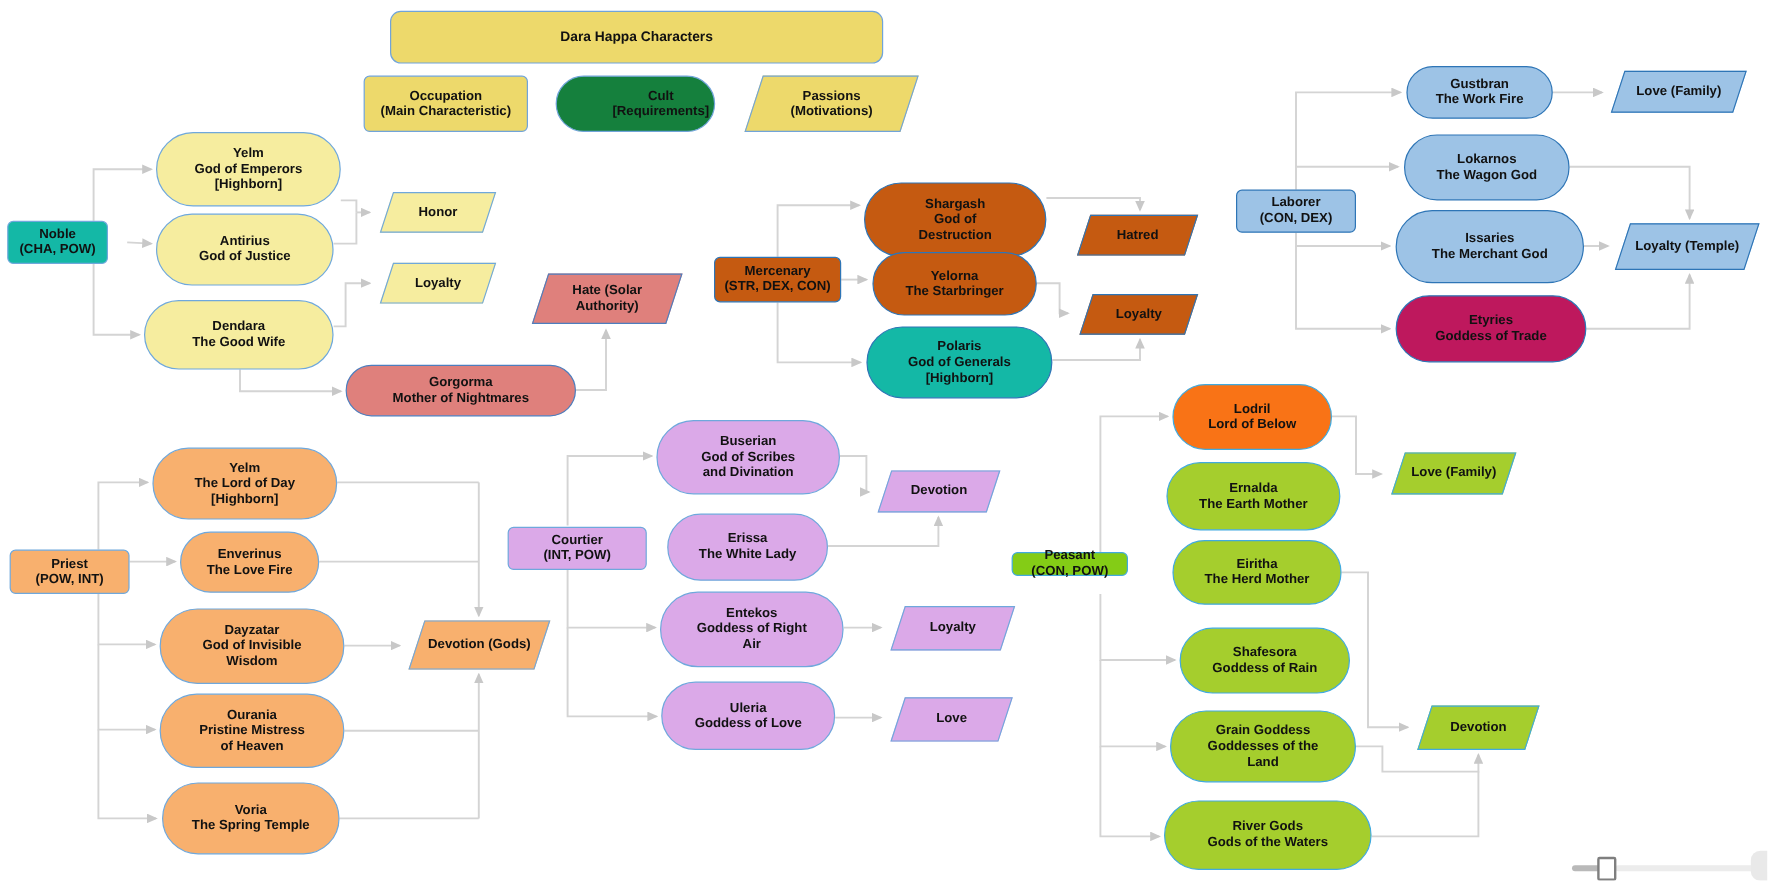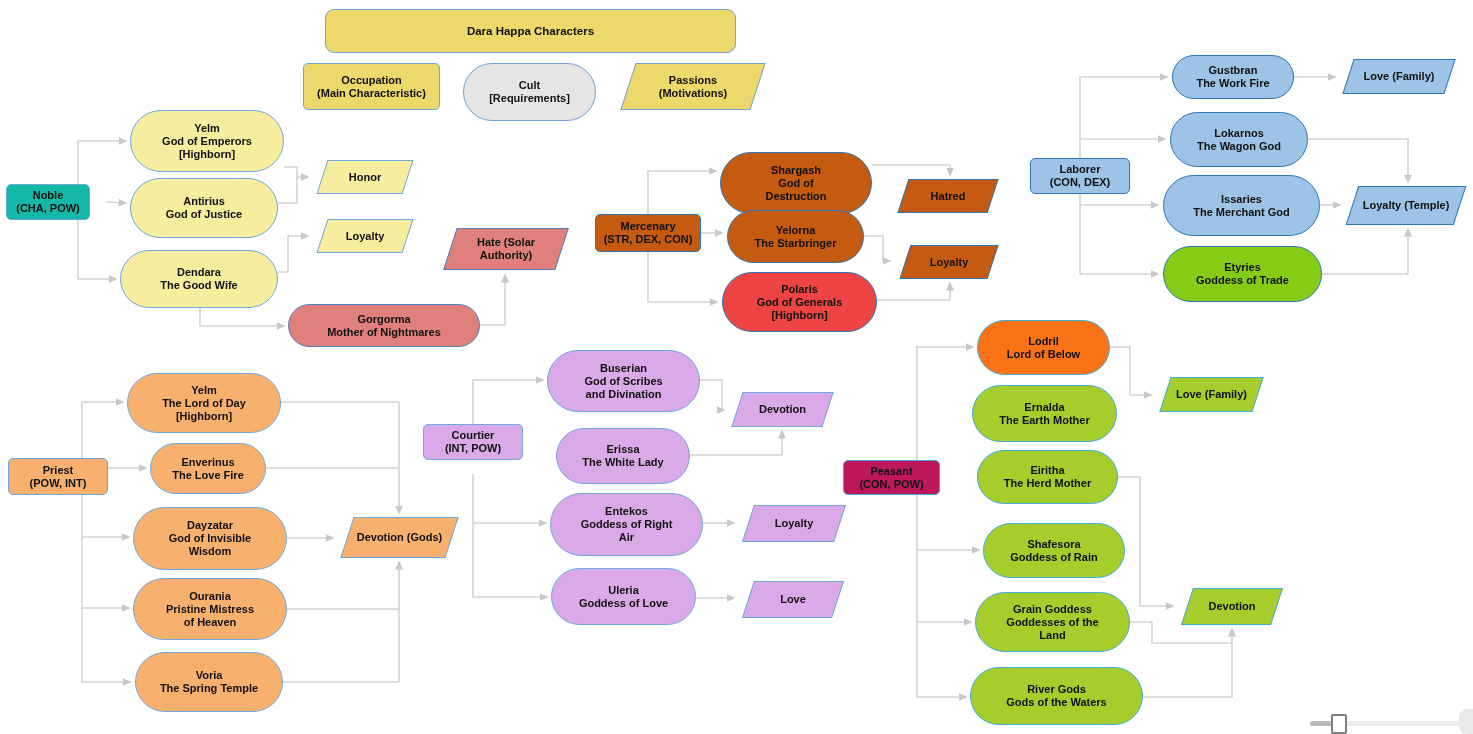--- a/index.html
+++ b/index.html
@@ -102,21 +102,21 @@
   </svg>
 
   <div id="nodes">
       <div class="node title" style="left: 325px; top: 9px; width: 411px; height: 44px; background: rgb(237, 217, 107); border-color: rgb(113, 164, 217);">
         <span class="lbl">Dara Happa Characters</span>
       </div>
       <div class="node rect" style="left: 303px; top: 63px; width: 137px; height: 47px; background: rgb(237, 217, 107); border-color: rgb(113, 164, 217);">
         <span class="lbl">Occupation
 (Main Characteristic)</span>
       </div>
-      <div class="node stadium" style="left: 463px; top: 63px; width: 133px; height: 58px; background: #e5e5e5; border-color: rgb(113, 164, 217);">
+      <div class="node stadium" style="left: 463px; top: 63px; width: 133px; height: 47px; background: #15803d; border-color: rgb(113, 164, 217); justify-content: flex-end;">
         <span class="lbl">Cult
 [Requirements]</span>
       </div>
       <div class="node para" style="left: 618px; top: 63px; width: 150px; height: 47px;">
         <span class="pbg" style="background: rgb(237, 217, 107); border-color: rgb(113, 164, 217);"></span>
         <span class="lbl">Passions
 (Motivations)</span>
       </div>
       <div class="node rect" style="left: 6px; top: 184px; width: 84px; height: 36px; background: #14b8a6; border-color: rgb(111, 168, 220);">
         <span class="lbl">Noble
@@ -158,21 +158,21 @@
       </div>
       <div class="node stadium" style="left: 720px; top: 140px; width: 152px; height: 62px; background: rgb(197, 90, 17); border-color: rgb(46, 117, 182); margin-top: 12px;">
         <span class="lbl">Shargash
 God of
 Destruction</span>
       </div>
       <div class="node stadium" style="left: 727px; top: 210px; width: 137px; height: 53px; background: rgb(197, 90, 17); border-color: rgb(46, 117, 182);">
         <span class="lbl">Yelorna
 The Starbringer</span>
       </div>
-      <div class="node stadium" style="left: 722px; top: 272px; width: 155px; height: 60px; background: #ef4444; border-color: rgb(46, 117, 182);">
+      <div class="node stadium" style="left: 722px; top: 272px; width: 155px; height: 60px; background: #14b8a6; border-color: rgb(46, 117, 182);">
         <span class="lbl">Polaris
 God of Generals
 [Highborn]</span>
       </div>
       <div class="node para" style="left: 893px; top: 179px; width: 110px; height: 34px;">
         <span class="pbg" style="background: rgb(197, 90, 17); border-color: rgb(46, 117, 182);"></span>
         <span class="lbl">Hatred</span>
       </div>
       <div class="node para" style="left: 895px; top: 245px; width: 108px; height: 34px;">
         <span class="pbg" style="background: rgb(197, 90, 17); border-color: rgb(46, 117, 182);"></span>
@@ -187,21 +187,21 @@
 The Work Fire</span>
       </div>
       <div class="node stadium" style="left: 1170px; top: 112px; width: 138px; height: 55px; background: rgb(157, 195, 230); border-color: rgb(46, 117, 182);">
         <span class="lbl">Lokarnos
 The Wagon God</span>
       </div>
       <div class="node stadium" style="left: 1163px; top: 175px; width: 157px; height: 61px; background: rgb(157, 195, 230); border-color: rgb(46, 117, 182);">
         <span class="lbl">Issaries
 The Merchant God</span>
       </div>
-      <div class="node stadium" style="left: 1163px; top: 246px; width: 159px; height: 56px; background: #84cc16; border-color: rgb(46, 117, 182);">
+      <div class="node stadium" style="left: 1163px; top: 246px; width: 159px; height: 56px; background: #be185d; border-color: rgb(46, 117, 182);">
         <span class="lbl">Etyries
 Goddess of Trade</span>
       </div>
       <div class="node para" style="left: 1338px; top: 59px; width: 122px; height: 35px;">
         <span class="pbg" style="background: rgb(157, 195, 230); border-color: rgb(46, 117, 182);"></span>
         <span class="lbl">Love (Family)</span>
       </div>
       <div class="node para" style="left: 1342px; top: 186px; width: 128px; height: 39px;">
         <span class="pbg" style="background: rgb(157, 195, 230); border-color: rgb(46, 117, 182);"></span>
         <span class="lbl">Loyalty (Temple)</span>
@@ -230,21 +230,21 @@
 of Heaven</span>
       </div>
       <div class="node stadium" style="left: 135px; top: 652px; width: 148px; height: 60px; background: rgb(248, 176, 110); border-color: rgb(111, 168, 220);">
         <span class="lbl">Voria
 The Spring Temple</span>
       </div>
       <div class="node para" style="left: 337px; top: 517px; width: 125px; height: 41px;">
         <span class="pbg" style="background: rgb(248, 176, 110); border-color: rgb(111, 168, 220);"></span>
         <span class="lbl">Devotion (Gods)</span>
       </div>
-      <div class="node rect" style="left: 423px; top: 424px; width: 100px; height: 36px; background: rgb(219, 169, 232); border-color: rgb(111, 168, 220);">
+      <div class="node rect" style="left: 423px; top: 439px; width: 116px; height: 36px; background: rgb(219, 169, 232); border-color: rgb(111, 168, 220);">
         <span class="lbl">Courtier
 (INT, POW)</span>
       </div>
       <div class="node stadium" style="left: 547px; top: 350px; width: 153px; height: 62px; background: rgb(219, 169, 232); border-color: rgb(111, 168, 220);">
         <span class="lbl">Buserian
 God of Scribes
 and Divination</span>
       </div>
       <div class="node stadium" style="left: 556px; top: 428px; width: 134px; height: 56px; background: rgb(219, 169, 232); border-color: rgb(111, 168, 220);">
         <span class="lbl">Erissa
@@ -264,21 +264,21 @@
         <span class="lbl">Devotion</span>
       </div>
       <div class="node para" style="left: 738px; top: 505px; width: 112px; height: 37px;">
         <span class="pbg" style="background: rgb(219, 169, 232); border-color: rgb(111, 168, 220);"></span>
         <span class="lbl">Loyalty</span>
       </div>
       <div class="node para" style="left: 738px; top: 581px; width: 110px; height: 37px;">
         <span class="pbg" style="background: rgb(219, 169, 232); border-color: rgb(111, 168, 220);"></span>
         <span class="lbl">Love</span>
       </div>
-      <div class="node rect" style="left: 843px; top: 460px; width: 97px; height: 35px; background: #be185d; border-color: rgb(65, 170, 223);">
+      <div class="node rect" style="left: 843px; top: 460px; width: 97px; height: 20px; background: #84cc16; border-color: rgb(65, 170, 223);">
         <span class="lbl">Peasant
 (CON, POW)</span>
       </div>
       <div class="node stadium" style="left: 977px; top: 320px; width: 133px; height: 55px; background: #f97316; border-color: rgb(65, 170, 223);">
         <span class="lbl">Lodril
 Lord of Below</span>
       </div>
       <div class="node stadium" style="left: 972px; top: 385px; width: 145px; height: 57px; background: rgb(165, 206, 45); border-color: rgb(65, 170, 223);">
         <span class="lbl">Ernalda
 The Earth Mother</span>

